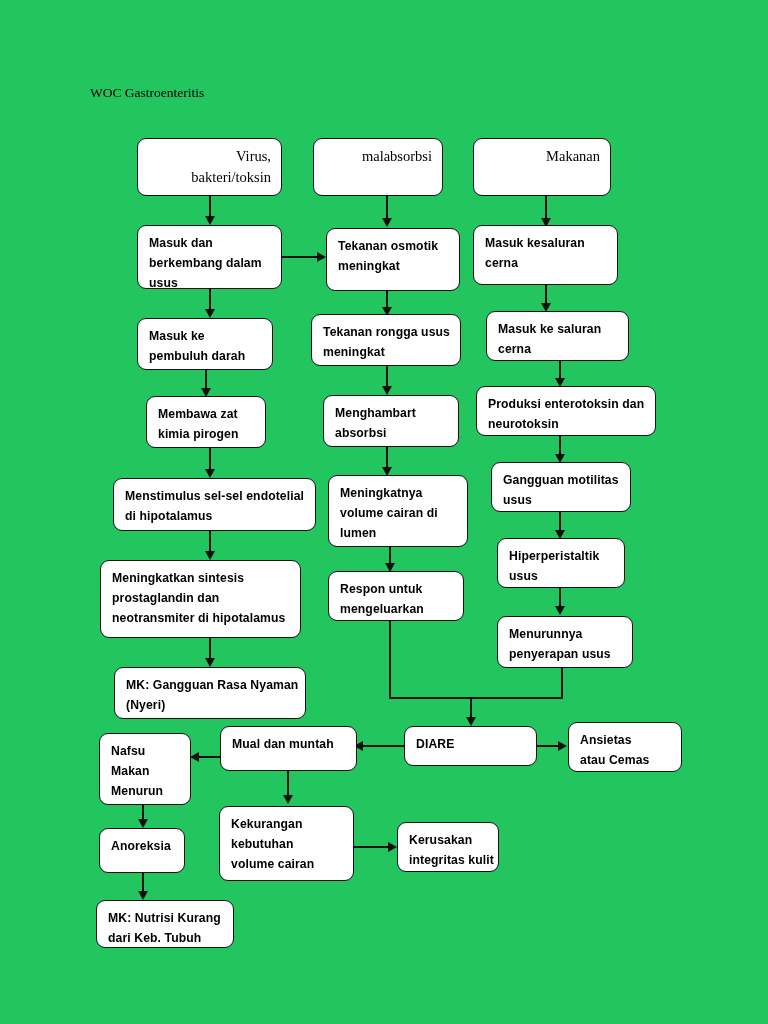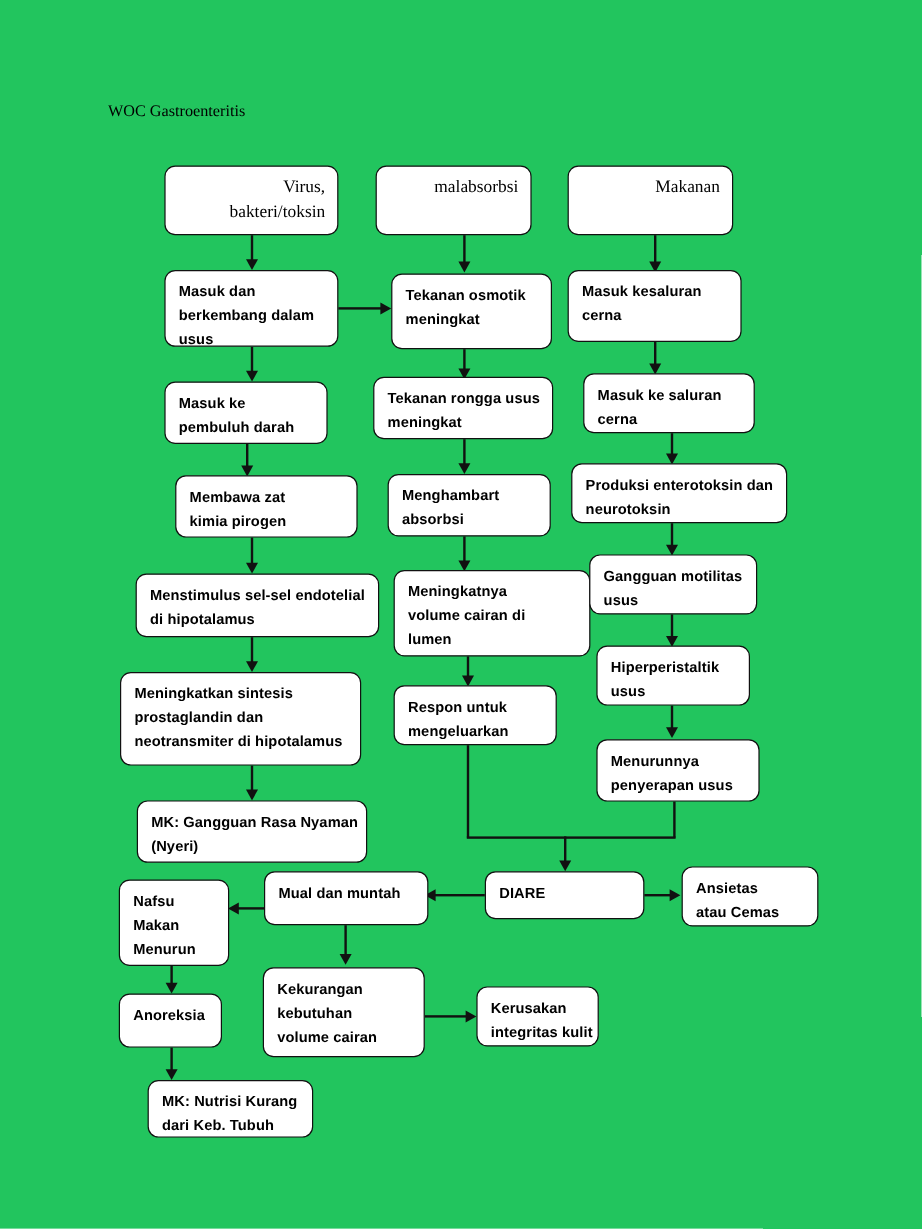--- a/index.html
+++ b/index.html
@@ -113,21 +113,21 @@
   <div class="vline" style="left:209px; top:289px; height:24px;"></div>
   <div class="arrow-d" style="left:204.5px; top:309px;"></div>
 
   <div class="node" style="left:137px; top:318px; width:136px; height:52px;">
     <span class="ln">Masuk ke</span>
     <span class="ln">pembuluh darah</span>
   </div>
   <div class="vline" style="left:205px; top:370px; height:22px;"></div>
   <div class="arrow-d" style="left:200.5px; top:388px;"></div>
 
-  <div class="node" style="left:146px; top:396px; width:152px; height:52px;">
+  <div class="node" style="left:146px; top:396px; width:120px; height:52px;">
     <span class="ln">Membawa zat</span>
     <span class="ln">kimia pirogen</span>
   </div>
   <div class="vline" style="left:209px; top:448px; height:25px;"></div>
   <div class="arrow-d" style="left:204.5px; top:469px;"></div>
 
   <div class="node" style="left:113px; top:478px; width:203px; height:53px;">
     <span class="ln">Menstimulus sel-sel endotelial</span>
     <span class="ln">di hipotalamus</span>
   </div>
@@ -167,21 +167,21 @@
   <div class="vline" style="left:386px; top:366px; height:24px;"></div>
   <div class="arrow-d" style="left:381.5px; top:386px;"></div>
 
   <div class="node" style="left:323px; top:395px; width:136px; height:52px;">
     <span class="ln">Menghambart</span>
     <span class="ln">absorbsi</span>
   </div>
   <div class="vline" style="left:386px; top:447px; height:24px;"></div>
   <div class="arrow-d" style="left:381.5px; top:467px;"></div>
 
-  <div class="node" style="left:328px; top:475px; width:164px; height:72px;">
+  <div class="node" style="left:328px; top:475px; width:140px; height:72px;">
     <span class="ln">Meningkatnya</span>
     <span class="ln">volume cairan di</span>
     <span class="ln">lumen</span>
   </div>
   <div class="vline" style="left:389px; top:547px; height:19px;"></div>
   <div class="arrow-d" style="left:384.5px; top:563px;"></div>
 
   <div class="node" style="left:328px; top:571px; width:136px; height:50px;">
     <span class="ln">Respon untuk</span>
     <span class="ln">mengeluarkan</span>
@@ -270,21 +270,21 @@
   </div>
   <div class="vline" style="left:142px; top:805px; height:18px;"></div>
   <div class="arrow-d" style="left:137.5px; top:819px;"></div>
 
   <div class="node" style="left:99px; top:828px; width:86px; height:45px;">
     <span class="ln">Anoreksia</span>
   </div>
   <div class="vline" style="left:142px; top:873px; height:23px;"></div>
   <div class="arrow-d" style="left:137.5px; top:891px;"></div>
 
-  <div class="node" style="left:96px; top:900px; width:138px; height:48px;margin-left:27px;">
+  <div class="node" style="left:96px; top:900px; width:138px; height:48px;">
     <span class="ln">MK: Nutrisi Kurang</span>
     <span class="ln">dari Keb. Tubuh</span>
   </div>
 
   <div class="vline" style="left:287px; top:771px; height:28px;"></div>
   <div class="arrow-d" style="left:282.5px; top:795px;"></div>
 
   <div class="node" style="left:219px; top:806px; width:135px; height:75px;">
     <span class="ln">Kekurangan</span>
     <span class="ln">kebutuhan</span>

